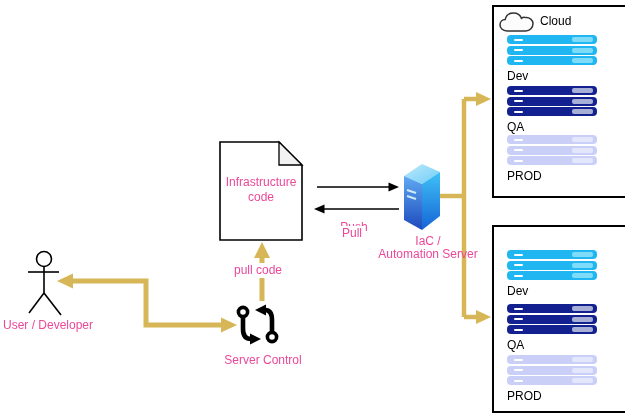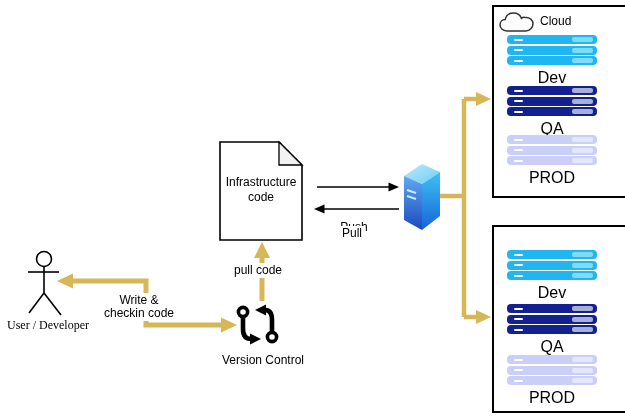--- a/index.html
+++ b/index.html
@@ -5,21 +5,21 @@
   html,body{margin:0;padding:0;background:#fff;}
   #canvas{
     position:relative;width:625px;height:417px;background:#ffffff;overflow:hidden;
     font-family:"Liberation Sans","DejaVu Sans",sans-serif;color:#000;
   }
   svg{display:block;}
   .abs{position:absolute;}
   .connectors{position:absolute;left:0;top:0;z-index:1;}
   .node{z-index:2;}
   .lbl{
-    position:absolute;z-index:3;font-size:12px;line-height:13px;color:#000000;
+    position:absolute;z-index:3;font-size:12px;line-height:13px;color:#ec4899;
     white-space:nowrap;transform:translateX(-50%);text-align:center;
   }
   .lbl.bgwhite{background:#ffffff;padding:1px 3px;}
   
   .envbox{
     position:absolute;z-index:2;width:142px;background:#fff;
     border:2px solid #000000;box-sizing:border-box;
   }
   .envbox-header{position:absolute;left:0;top:0;width:100%;height:26px;}
   .envbox-title{position:absolute;top:7px;font-size:12px;}
@@ -30,21 +30,21 @@
   .env{position:absolute;left:13px;width:94px;}
   .srv{
     position:relative;width:90px;height:9px;border-radius:4px;margin:0 0 1.5px 0;
   }
   .srv .dash{
     position:absolute;left:7px;top:3.5px;width:9px;height:2px;border-radius:1px;background:#ffffff;
   }
   .srv .bar{
     position:absolute;right:4px;top:2px;width:21px;height:5px;border-radius:2px;
   }
-  .env-label{width:90px;text-align:center;font-size:16px;margin-top:4px;}
+  .env-label{width:90px;text-align:left;font-size:12px;margin-top:4px;}
   .env-dev .srv{background:#1FB6F1;}
   .env-dev .srv .bar{background:#7EDCF9;}
   .env-qa .srv{background:#13208F;}
   .env-qa .srv .bar{background:#A8AFD6;}
   .env-prod .srv{background:#CACFF7;}
   .env-prod .srv .bar{background:#E4E7FC;}
   .two-line{line-height:13px;}
   .doc-text{width:84px;white-space:normal;line-height:15px;}
 </style>
 </head>
@@ -71,31 +71,31 @@
     <polygon points="314,209 324.5,204.6 324.5,213.4" fill="#000"></polygon>
   </svg>
 
   <svg class="abs node" style="left:20px;top:246px;" width="52" height="74" viewBox="0 0 52 74">
     <circle cx="24" cy="13" r="7.5" fill="#fff" stroke="#000" stroke-width="1.6"></circle>
     <line x1="24" y1="20.5" x2="24" y2="47" stroke="#000" stroke-width="1.6"></line>
     <line x1="8" y1="26" x2="39" y2="26" stroke="#000" stroke-width="1.6"></line>
     <line x1="24" y1="47" x2="9" y2="67" stroke="#000" stroke-width="1.6"></line>
     <line x1="24" y1="47" x2="41" y2="69" stroke="#000" stroke-width="1.6"></line>
   </svg>
-  <div class="lbl" style="left:48px;top:319px;font-family:Liberation Serif, serif;">User / Developer</div>
+  <div class="lbl" style="left:48px;top:319px;">User / Developer</div>
 
   <svg class="abs node" style="left:234px;top:297px;" width="52" height="54" viewBox="0 0 52 54">
     <path d="M9,20 V32 Q9,42 17,42" fill="none" stroke="#000" stroke-width="4.6"></path>
     <polygon points="27,42 16,36.5 16,47.5" fill="#000"></polygon>
     <circle cx="9" cy="15" r="4.6" fill="#fff" stroke="#000" stroke-width="3.6"></circle>
     <path d="M38,35 V23 Q38,13 31,13" fill="none" stroke="#000" stroke-width="4.6"></path>
     <polygon points="21,13 32,7.5 32,18.5" fill="#000"></polygon>
     <circle cx="38" cy="40" r="4.6" fill="#fff" stroke="#000" stroke-width="3.6"></circle>
   </svg>
-  <div class="lbl" style="left:263px;top:354px;">Version Control</div>
+  <div class="lbl" style="left:263px;top:354px;">Server Control</div>
 
   <svg class="abs node" style="left:217px;top:139px;" width="90" height="105" viewBox="0 0 90 105">
     <path d="M3,3 H62 L85,26 V101 H3 Z" fill="#ffffff" stroke="#000" stroke-width="1.6"></path>
     <path d="M62,3 V26 H85 Z" fill="#f2f2f2" stroke="#000" stroke-width="1.3"></path>
   </svg>
   <div class="lbl doc-text" style="left:261px;top:175px;">Infrastructure code</div>
 
   <svg class="abs node" style="left:400px;top:158px;" width="44" height="76" viewBox="0 0 44 76">
     <defs>
       <linearGradient id="gLeft" x1="0" y1="0" x2="0" y2="1">
@@ -110,25 +110,25 @@
         <stop offset="0" stop-color="#BDE9FB"></stop>
           <stop offset="1" stop-color="#6FCDF7"></stop>
       </linearGradient>
     </defs>
     <polygon points="4,18 22,6 40,14 22,26" fill="url(#gTop)"></polygon>
     <polygon points="4,18 22,26 22,72 4,62" fill="url(#gLeft)"></polygon>
     <polygon points="22,26 40,14 40,58 22,72" fill="url(#gRight)"></polygon>
     <line x1="7" y1="32" x2="16" y2="35" stroke="#DFF4FD" stroke-width="2" opacity="0.9"></line>
     <line x1="7" y1="38" x2="16" y2="41" stroke="#DFF4FD" stroke-width="2" opacity="0.9"></line>
   </svg>
-
-  <div class="lbl bgwhite two-line" style="left:139px;top:293px;">
-    <div>Write &amp;</div>
-    <div>checkin code</div>
+  <div class="lbl two-line" style="left:428px;top:235px;">
+    <div>IaC /</div>
+    <div>Automation Server</div>
   </div>
+
   <div class="lbl bgwhite" style="left:258px;top:263px;font-size:12px;">pull code</div>
   <div class="lbl bgwhite" style="left:354px;top:180px;margin-top:40px;">Push</div>
   <div class="lbl bgwhite" style="left:352px;top:202px;margin-top:24px;">Pull</div>
 
   <div class="envbox" style="left:492px;top:5px;height:193px;">
     <div class="envbox-header">
       <svg class="abs" style="left:4px;top:4px;" width="38" height="24" viewBox="0 0 38 24">
         <path d="M9,20 C4.5,20 2,17 2,13.7 C2,10.6 4.3,8.5 7.2,8.4 C8.1,4.5 11.3,2 15.3,2 C19.2,2 22.4,4.3 23.4,7.3 C24.6,6.3 26.5,6 28,6.6 C31.4,6.4 35,8.8 35,12.6 C35,16.6 31.9,20 27.7,20 Z" fill="#fcfcfc" stroke="#333" stroke-width="1.5"></path>
       </svg>
       <div class="envbox-title" style="left:46px;">Cloud</div>

